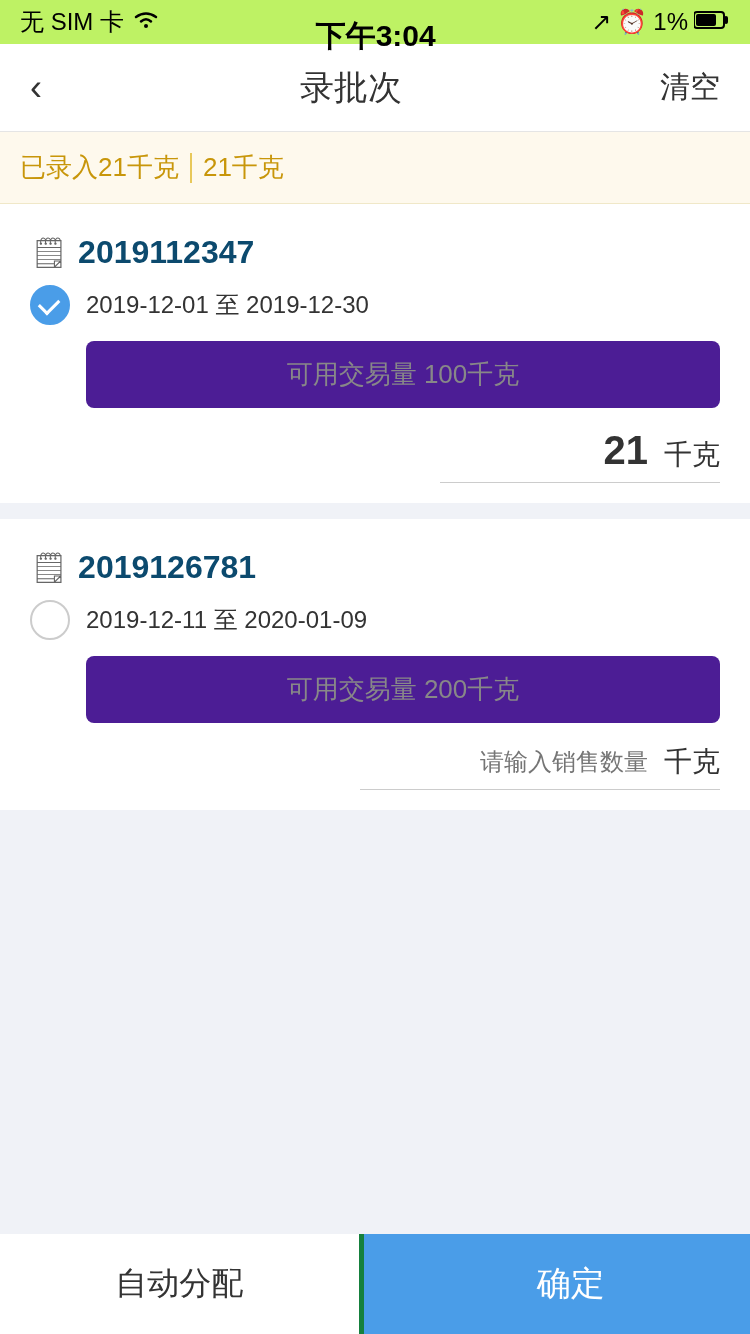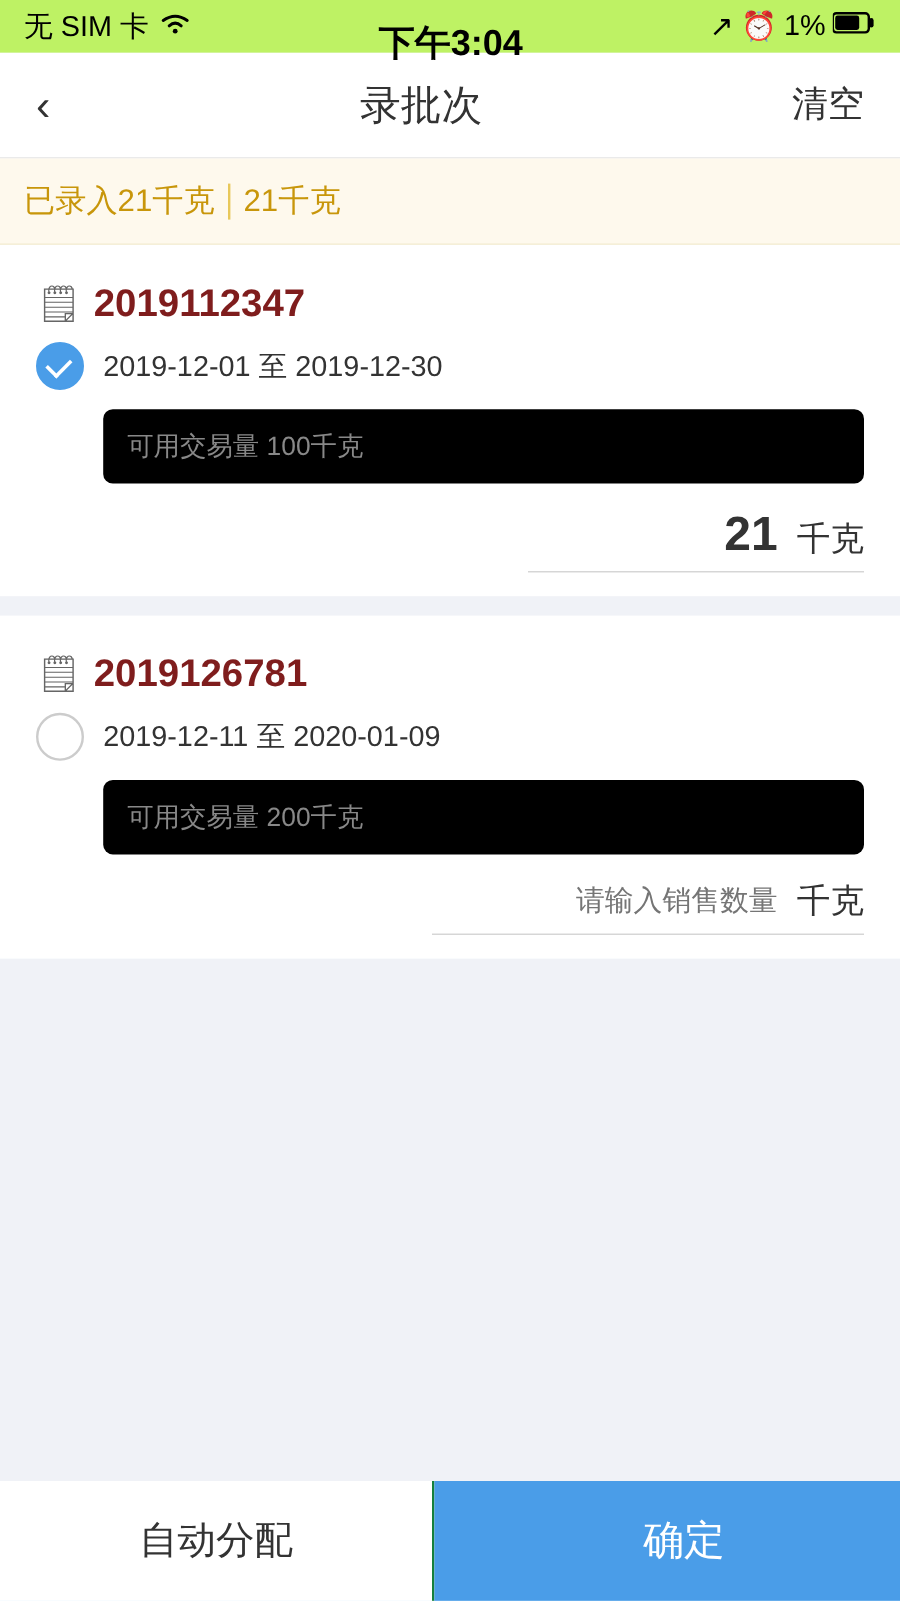--- a/index.html
+++ b/index.html
@@ -94,21 +94,21 @@
       margin-bottom: 14px;
     }
     .batch-icon {
       font-size: 30px;
       color: #666;
       margin-right: 10px;
     }
     .batch-id {
       font-size: 32px;
       font-weight: 600;
-      color: #7f1d1d;
+      color: #0c4a6e;
     }
 
     .date-row {
       display: flex;
       align-items: center;
       gap: 16px;
       margin-bottom: 16px;
     }
     .radio-circle {
       width: 40px;
@@ -133,26 +133,27 @@
       border-bottom: 3px solid #fff;
       transform: rotate(-45deg) translateY(-2px);
       display: block;
     }
     .date-text {
       font-size: 24px;
       color: #333;
     }
 
     .availability-box {
-      background: #000000;
+      background: #4c1d95;
       border-radius: 8px;
       padding: 16px 20px;
-      font-size: 22px;
+      font-size: 26px;
       color: #888;
       margin-left: 56px;
+      text-align: center;
     }
     .quantity-value {
       font-size: 40px;
       font-weight: 600;
       color: #333;
     }
     .quantity-unit {
       font-size: 28px;
       color: #333;
     }
@@ -190,21 +191,21 @@
     .btn-auto {
       flex: 1;
       background: #fff;
       border: none;
       font-size: 32px;
       color: #333;
       display: flex;
       align-items: center;
       justify-content: center;
       cursor: pointer;
-      border-right: 2px solid #15803d;
+      border-right: 5px solid #15803d;
     }
     .btn-confirm {
       flex: 1;
       background: #4a9de8;
       border: none;
       font-size: 34px;
       font-weight: 500;
       color: #fff;
       display: flex;
       align-items: center;

